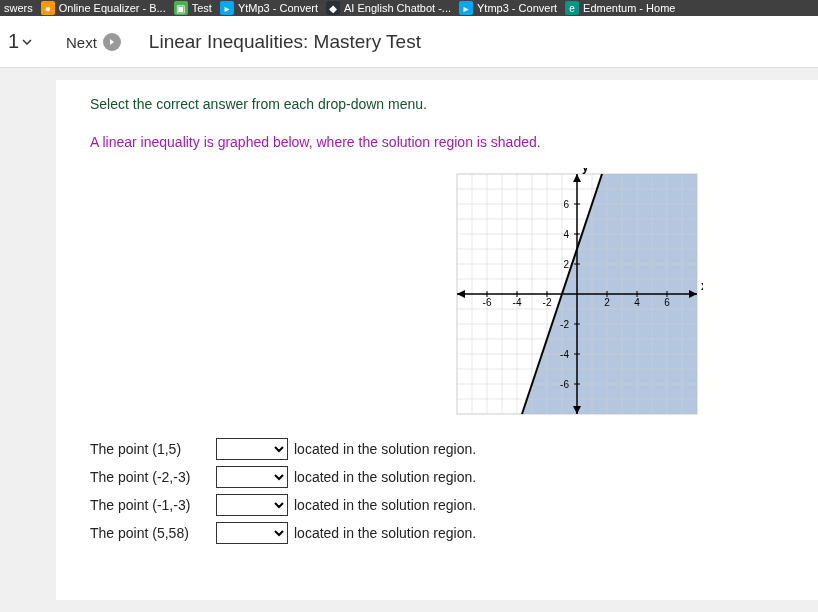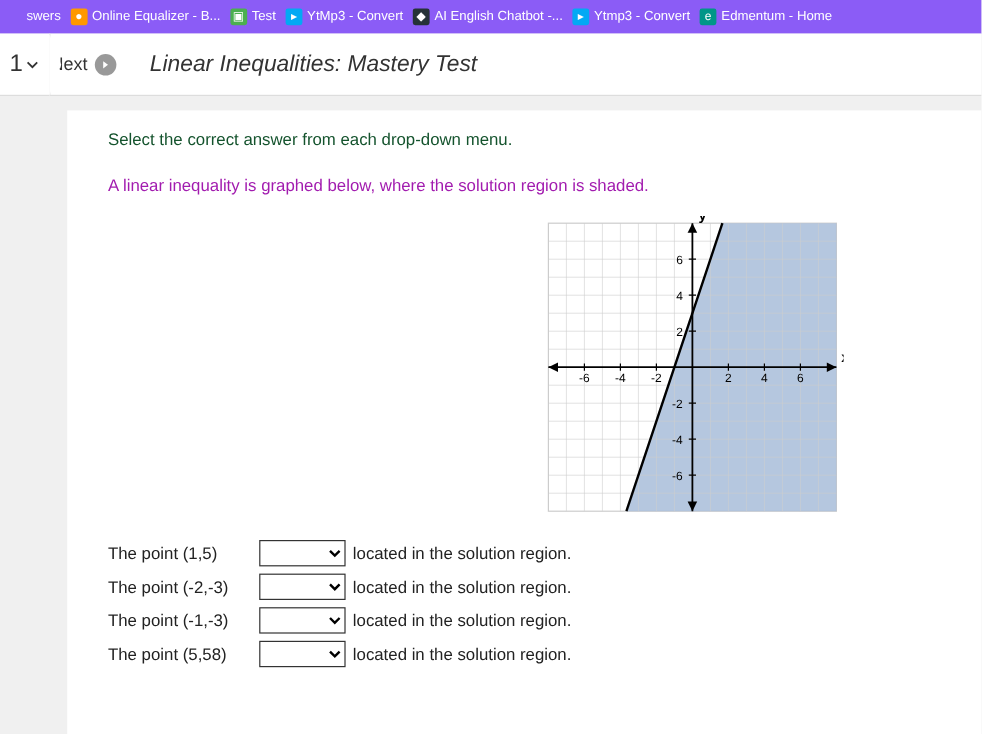--- a/index.html
+++ b/index.html
@@ -1,29 +1,29 @@
 <!DOCTYPE html>
 <html><head>
 <meta charset="utf-8">
 <style>
   * { margin: 0; padding: 0; box-sizing: border-box; }
   body { font-family: Arial, sans-serif; width: 818px; height: 612px; overflow: hidden; background: #f0f0f0; }
   
-  .browser-bar { background: #8b5cf6; height: 28px; display: flex; align-items: center; padding: 0 22px; gap: 8px; font-size: 11px; color: #fff; overflow: hidden; white-space: nowrap; }
+  .browser-bar { background: #404040; height: 16px; display: flex; align-items: center; padding: 0 4px; gap: 8px; font-size: 11px; color: #fff; overflow: hidden; white-space: nowrap; }
   .browser-bar .bk { display: flex; align-items: center; gap: 4px; }
   .browser-bar .fav { width: 14px; height: 14px; border-radius: 2px; display: inline-flex; align-items: center; justify-content: center; font-size: 10px; }
   .fav-green { background: #4caf50; } .fav-orange { background: #ff9800; } .fav-blue { background: #03a9f4; } .fav-teal { background: #009688; } .fav-dark { background: #263238; }
   
   .header-bar { background: #fff; height: 52px; display: flex; align-items: center; border-bottom: 1px solid #ddd; }
   .step-box { width: 42px; height: 52px; display: flex; align-items: center; justify-content: center; font-size: 20px; color: #333; position: relative; border-right: 1px solid #e0e0e0; }
   .step-box::after { content: ""; position: absolute; right: -10px; top: 50%; transform: translateY(-50%); width: 0; height: 0; border-left: 10px solid #fff; border-top: 26px solid transparent; border-bottom: 26px solid transparent; z-index: 2; }
   .step-box svg { margin-left: 2px; }
-  .next-btn { display: flex; align-items: center; gap: 6px; font-size: 15px; color: #333; cursor: pointer; }
+  .next-btn { margin-left: 24px; display: flex; align-items: flex-end; gap: 6px; font-size: 15px; color: #333; cursor: pointer; }
   .next-btn .circ { width: 18px; height: 18px; border-radius: 50%; background: #999; display: inline-flex; align-items: center; justify-content: center; color: #fff; font-size: 10px; }
-  .page-title { margin-left: 28px; font-size: 19px; color: #333; font-weight: 400; font-style: italic; }
+  .page-title { margin-left: 28px; font-size: 19px; color: #333; font-weight: 400; }
   
   .content { background: #fff; margin: 12px 0 0 56px; padding: 16px 24px 24px 34px; min-height: 520px; }
   .instruction { font-size: 14px; color: #14532d; margin-bottom: 22px; }
   .statement { font-size: 14px; color: #a21caf; margin-bottom: 18px; }
   
   .graph-wrap { display: flex; justify-content: center; margin: 0 0 18px 270px; }
   
   .complete { font-size: 14px; color: #222; margin: 16px 0 18px 0; }
   
   .point-row { display: flex; align-items: center; font-size: 14px; color: #222; margin-bottom: 6px; }

